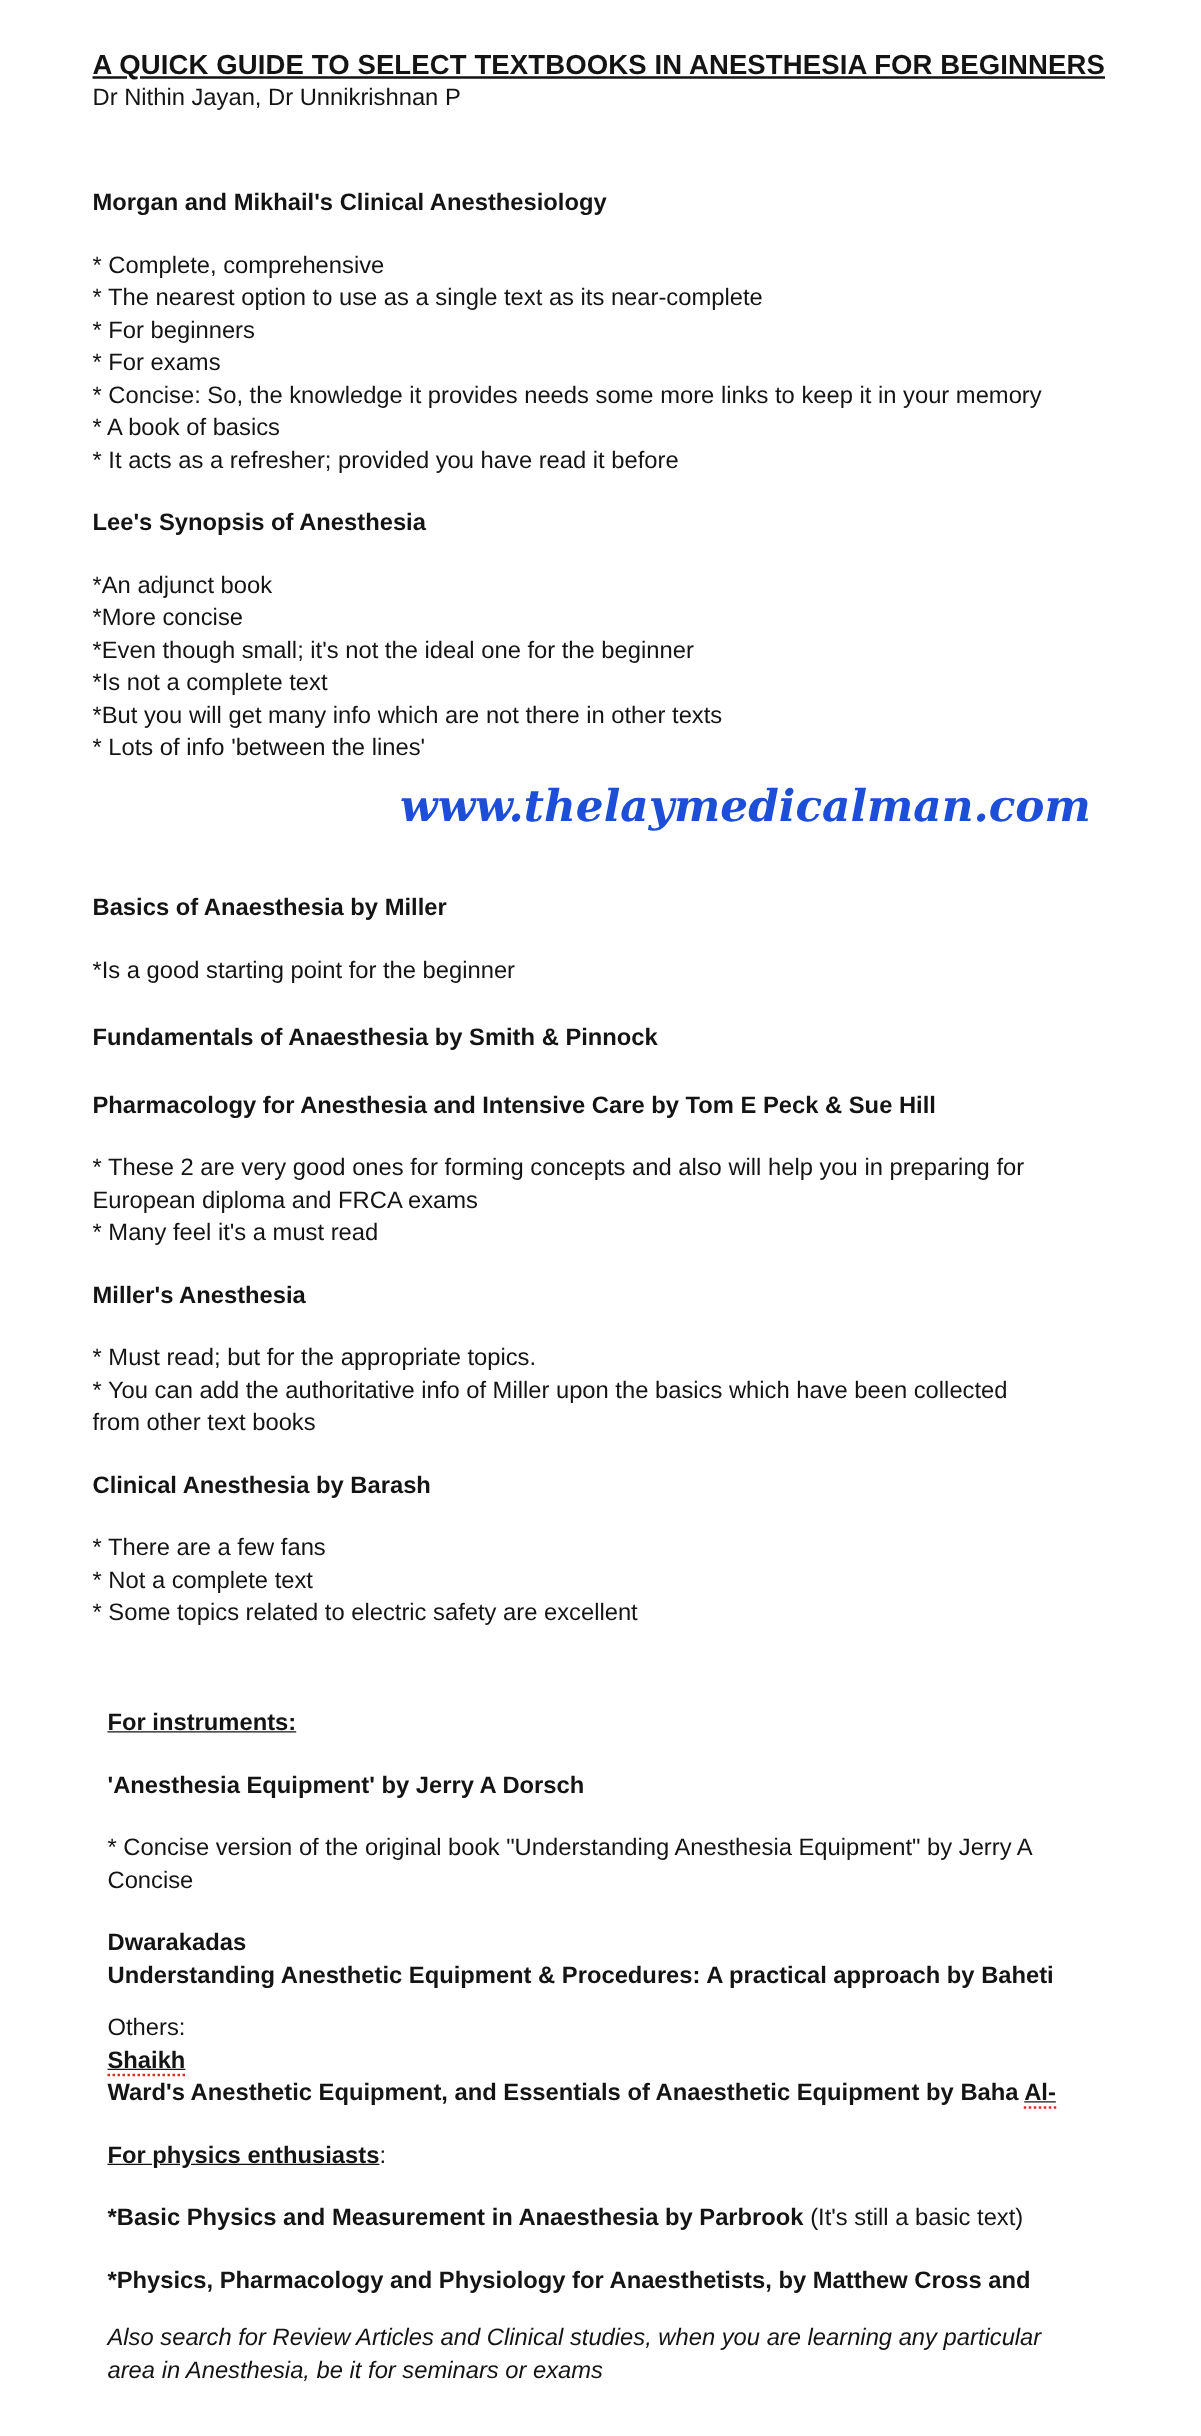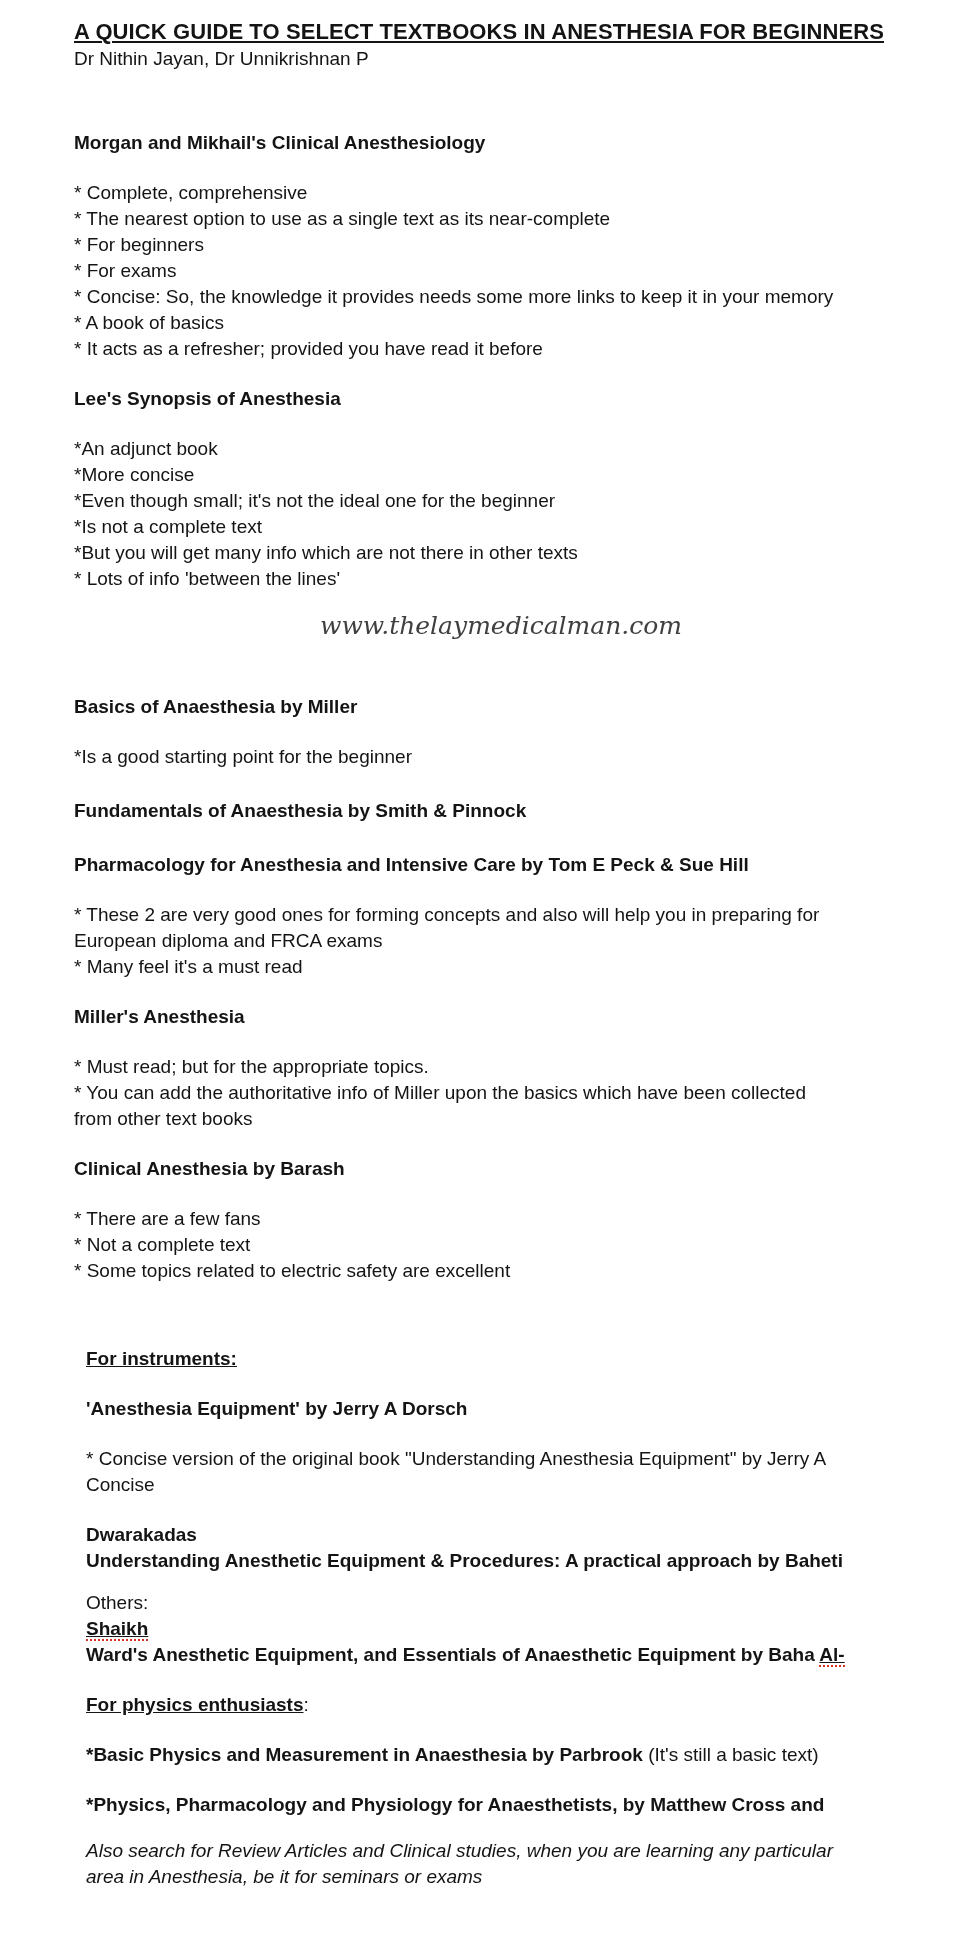--- a/index.html
+++ b/index.html
@@ -2,39 +2,39 @@
 <html><head>
 <meta charset="utf-8">
 <style>
   html, body { margin:0; padding:0; background:#ffffff; }
   body {
     width:961px; height:1949px; overflow:hidden;
     font-family:"Liberation Sans", sans-serif;
     color:#141414;
     -webkit-font-smoothing:antialiased;
   }
-  .page { padding:18px 30px 0 74px; box-sizing:border-box; width:961px; }
+  .page { padding:18px 30px 0 74px; box-sizing:border-box; width:961px;margin-top:20px; }
   .title {
     font-size:22px; line-height:28px; font-weight:bold;
     text-decoration:underline; letter-spacing:0.1px;
   }
   .line { font-size:19px; line-height:26px; }
   .h { font-weight:bold; }
   .underline { text-decoration:underline; }
   .italic { font-style:italic; }
   .indent { margin-left:12px; }
   .misspelled {
     text-decoration:underline;
     border-bottom:2px dotted #d93025;
   }
   .watermark {
     font-family:"DejaVu Serif", serif;
-    font-style:italic; font-weight:normal;
-    font-size:25px; line-height:48px;
-    color:#404040;
+    font-style:italic; font-weight:bold;
+    font-size:35px; line-height:48px;
+    color:#1d4ed8;
     margin:10px 0 0 246px;
   }
   .mt16 { margin-top:16px; }
   .mt20 { margin-top:20px; }
   .mt24 { margin-top:24px; }
   .mt28 { margin-top:28px; }
   .mt44 { margin-top:44px; }
   .mt58 { margin-top:58px; }
   .mt62 { margin-top:62px; }
 </style>

